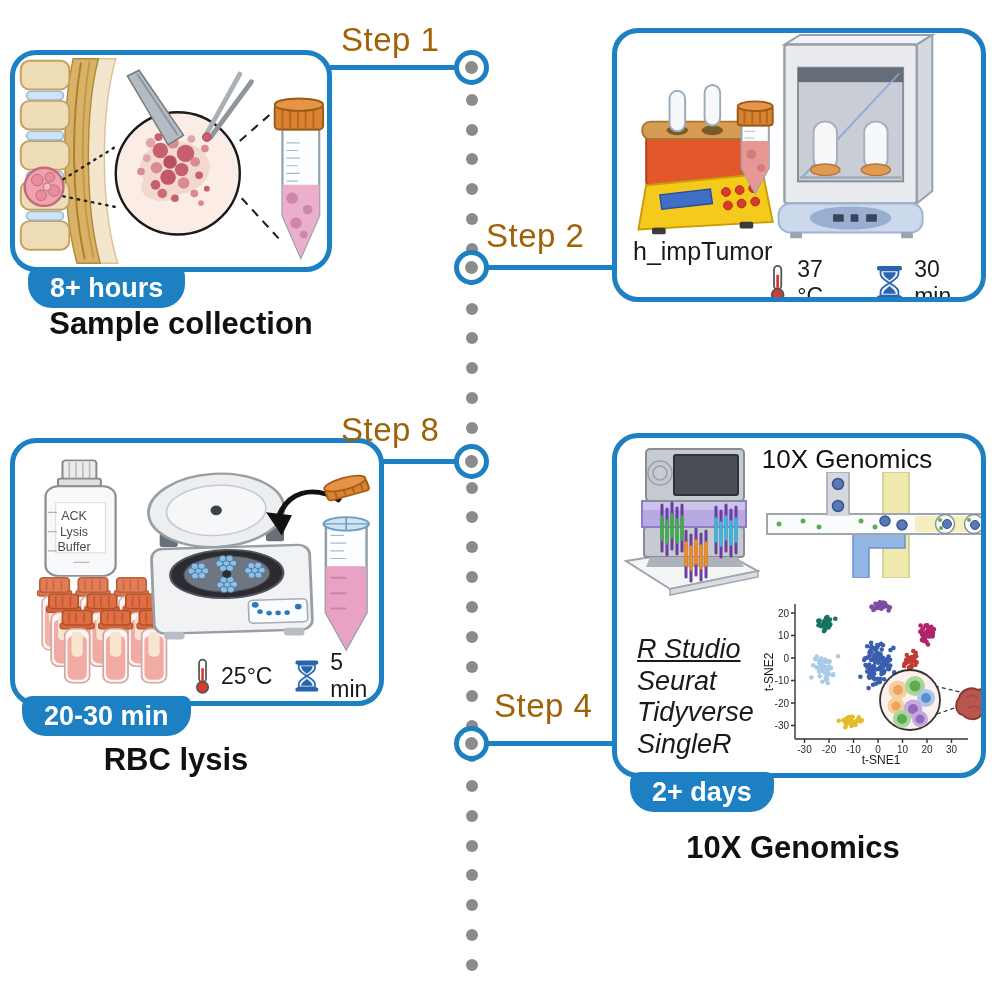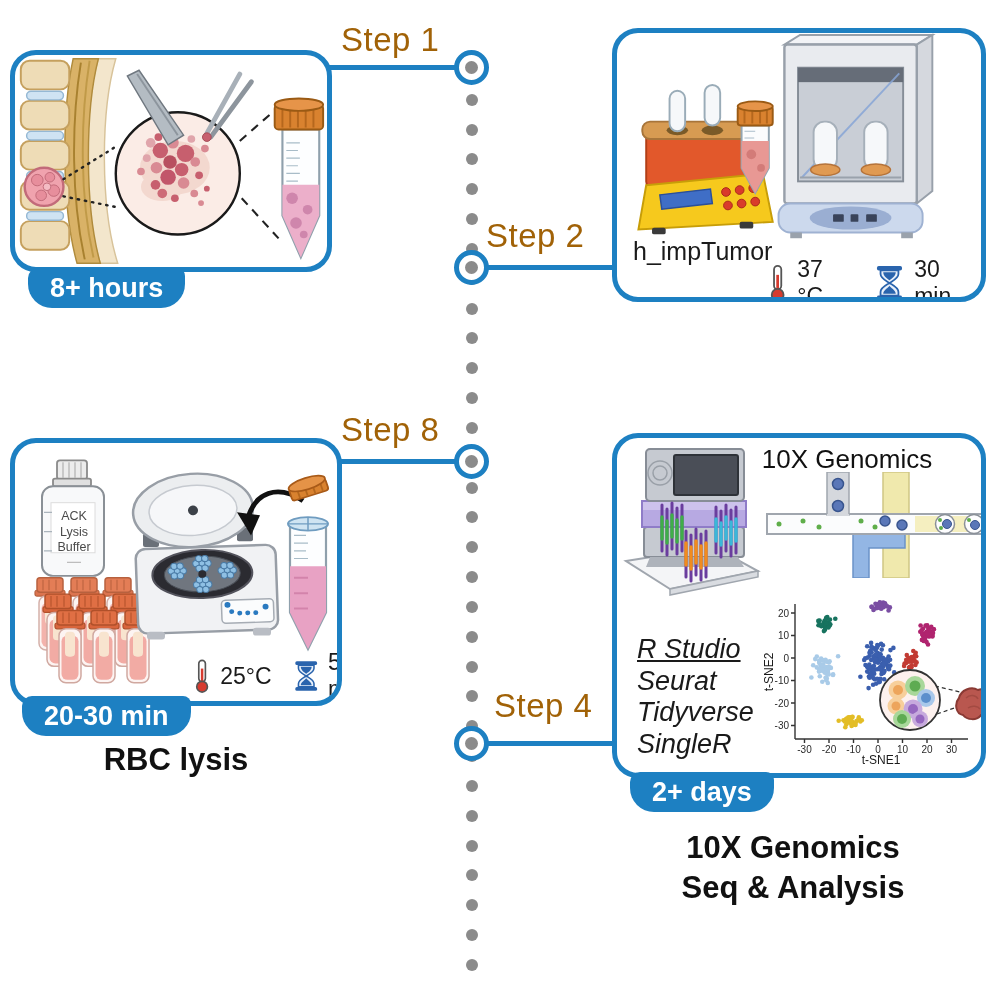--- a/index.html
+++ b/index.html
@@ -184,20 +184,21 @@
         <line x1="276" y1="54" x2="276" y2="76" stroke="#b5671d" stroke-width="2"></line>
         <line x1="284" y1="54" x2="284" y2="76" stroke="#b5671d" stroke-width="2"></line>
         <line x1="292" y1="54" x2="292" y2="76" stroke="#b5671d" stroke-width="2"></line>
         <line x1="300" y1="54" x2="300" y2="76" stroke="#b5671d" stroke-width="2"></line>
         <line x1="308" y1="54" x2="308" y2="76" stroke="#b5671d" stroke-width="2"></line>
         <ellipse cx="293" cy="52" rx="25" ry="6.5" fill="#e69449" stroke="#9a5a14" stroke-width="2"></ellipse>
       </g>
     </svg>
   </div>
   <div class="badge" style="left:28px;top:268px;">8+ hours</div>
+  <div class="caption" style="left:30px;top:304px;width:302px;">Sample collection</div>
 
   <div class="panel" style="left:612px;top:28px;width:374px;height:274px;">
     <svg class="bg" viewBox="0 0 374 274" preserveAspectRatio="none">
 
       <g>
         <rect x="30" y="100" width="120" height="62" rx="8" fill="#e2582b" stroke="#b23f16" stroke-width="2"></rect>
         <rect x="26" y="92" width="128" height="18" rx="8" fill="#d79b52" stroke="#a8753a" stroke-width="2"></rect>
         <ellipse cx="62" cy="101" rx="11" ry="5" fill="#7a5a28"></ellipse>
         <ellipse cx="98" cy="101" rx="11" ry="5" fill="#7a5a28"></ellipse>
         <rect x="54" y="60" width="16" height="42" rx="8" fill="#f6f8fa" stroke="#9aacb8" stroke-width="2"></rect>
@@ -266,21 +267,21 @@
         <rect x="3" y="0" width="28" height="5" rx="2" fill="#2a64ad"></rect>
         <rect x="3" y="33" width="28" height="5" rx="2" fill="#2a64ad"></rect>
         <path d="M7,5 H27 V9 C27,14 20,17 17,19 C20,21 27,24 27,29 V33 H7 V29 C7,24 14,21 17,19 C14,17 7,14 7,9 Z" fill="#e8f0fa" stroke="#2a64ad" stroke-width="2"></path>
         <path d="M10,7 H24 C24,12 18,15 17,16 C16,15 10,12 10,7 Z" fill="#2a64ad"></path>
         <path d="M17,22 C18,24 24,27 24,31 H10 C10,27 16,24 17,22 Z" fill="#2a64ad"></path>
       </svg>
       <span>30 min</span>
     </div>
   </div>
 
-  <div class="panel" style="left:10px;top:438px;width:332px;height:268px;">
+  <div class="panel" style="left:10px;top:438px;width:374px;height:268px;">
     <svg class="bg" viewBox="0 0 322 268" preserveAspectRatio="none">
       <defs>
         <g id="vial">
           <rect x="-2" y="13" width="30" height="6" rx="2" fill="#d9653c" stroke="#b0502a" stroke-width="1.2"></rect>
           <rect x="0" y="0" width="26" height="15" rx="3" fill="#e06f44" stroke="#b0502a" stroke-width="1.5"></rect>
           <line x1="6" y1="2" x2="6" y2="13" stroke="#c05a32" stroke-width="1.5"></line>
           <line x1="12" y1="2" x2="12" y2="13" stroke="#c05a32" stroke-width="1.5"></line>
           <line x1="19" y1="2" x2="19" y2="13" stroke="#c05a32" stroke-width="1.5"></line>
           <rect x="2" y="19" width="22" height="56" rx="7" fill="#fdf4f2" stroke="#d0a8a0" stroke-width="1.5"></rect>
           <rect x="4.5" y="26" width="17" height="46" rx="6" fill="#f2aba4"></rect>
@@ -899,16 +900,15 @@
         <path d="M203,120 C207,116 213,117 215,121" fill="none" stroke="#a34a42" stroke-width="1.5"></path>
         <path d="M205,130 C209,127 215,128 217,131" fill="none" stroke="#a34a42" stroke-width="1.5"></path>
       </g>
       <text x="118" y="186" text-anchor="middle" class="axlabel">t-SNE1</text>
       <text x="10" y="94" text-anchor="middle" class="axlabel" transform="rotate(-90 10 94)">t-SNE2</text>
     </svg>
   </div>
   <div class="badge" style="left:630px;top:772px;">2+ days</div>
   <div class="caption" style="left:610px;top:828px;width:366px;">
     <div>10X Genomics</div>
-    <div>Seq &amp; Analysis</div>
   </div>
 
 </div>
 
 </body></html>

